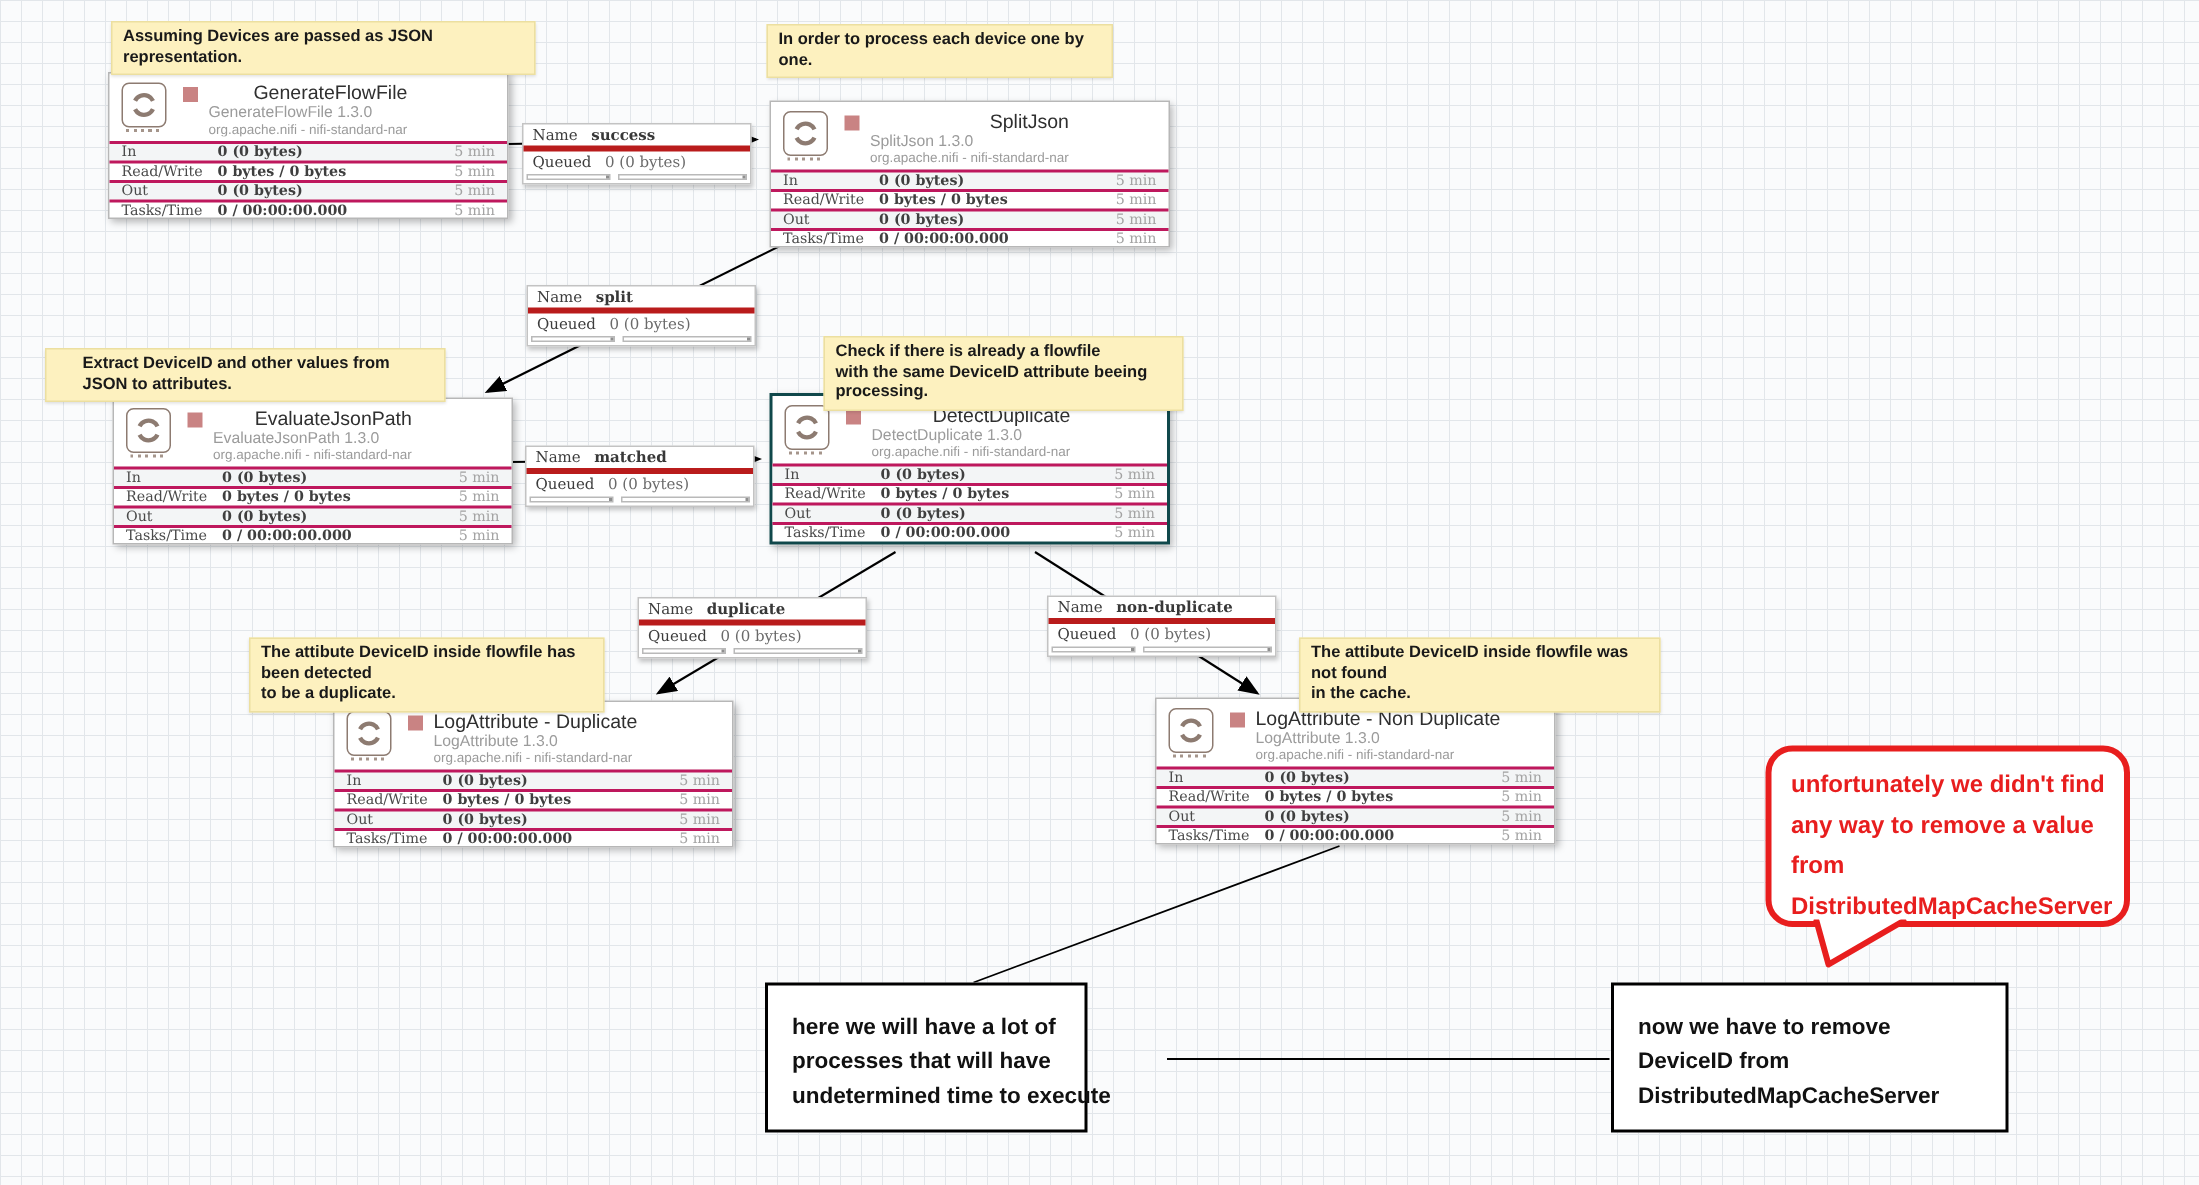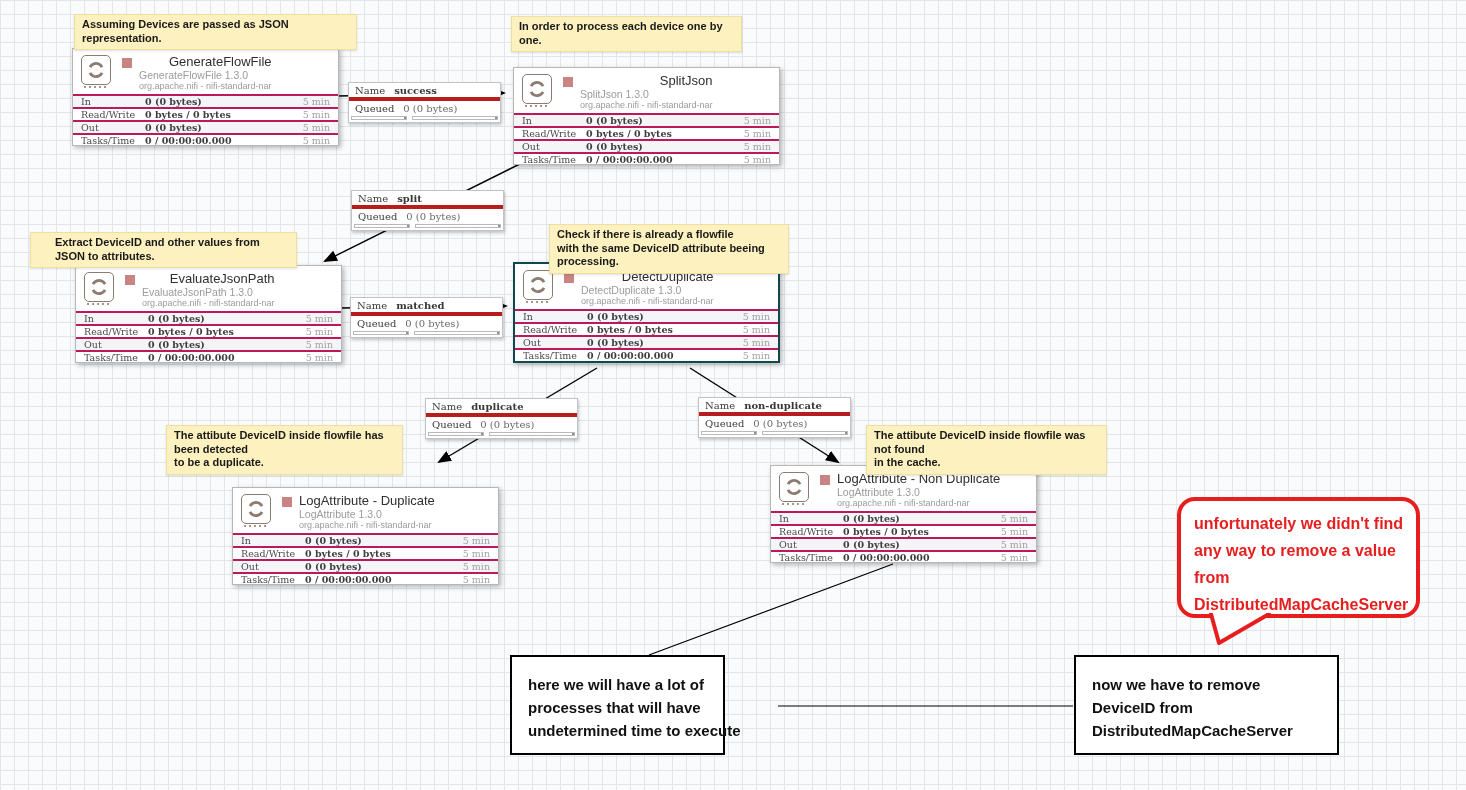--- a/index.html
+++ b/index.html
@@ -240,21 +240,21 @@
         <span class="sv">0 (0 bytes)</span>
         <span class="sw">5 min</span>
       </div>
     <div class="srow">
         <span class="sl">Tasks/Time</span>
         <span class="sv">0 / 00:00:00.000</span>
         <span class="sw">5 min</span>
       </div>
   </div>
 
-  <div class="proc" style="left:232px;top:467px;margin-top:20px;">
+  <div class="proc" style="left:222px;top:467px;">
     <div class="proc-header">
       <div class="stamp">
         <svg viewBox="0 0 20 20" width="22" height="22">
             <circle cx="10" cy="10" r="6" fill="none" stroke="#8d7b71" stroke-width="2.6" stroke-dasharray="13.5 5.3" transform="rotate(25 10 10)"></circle>
           </svg>
       </div>
       <div class="status-sq" style="background:#c98383;"></div>
       <div class="titles">
         <div class="proc-name">LogAttribute - Duplicate</div>
         <div class="proc-type">LogAttribute 1.3.0</div>

